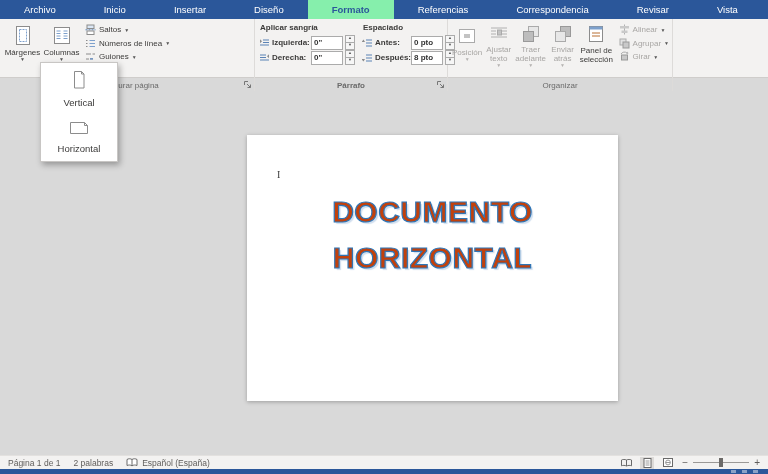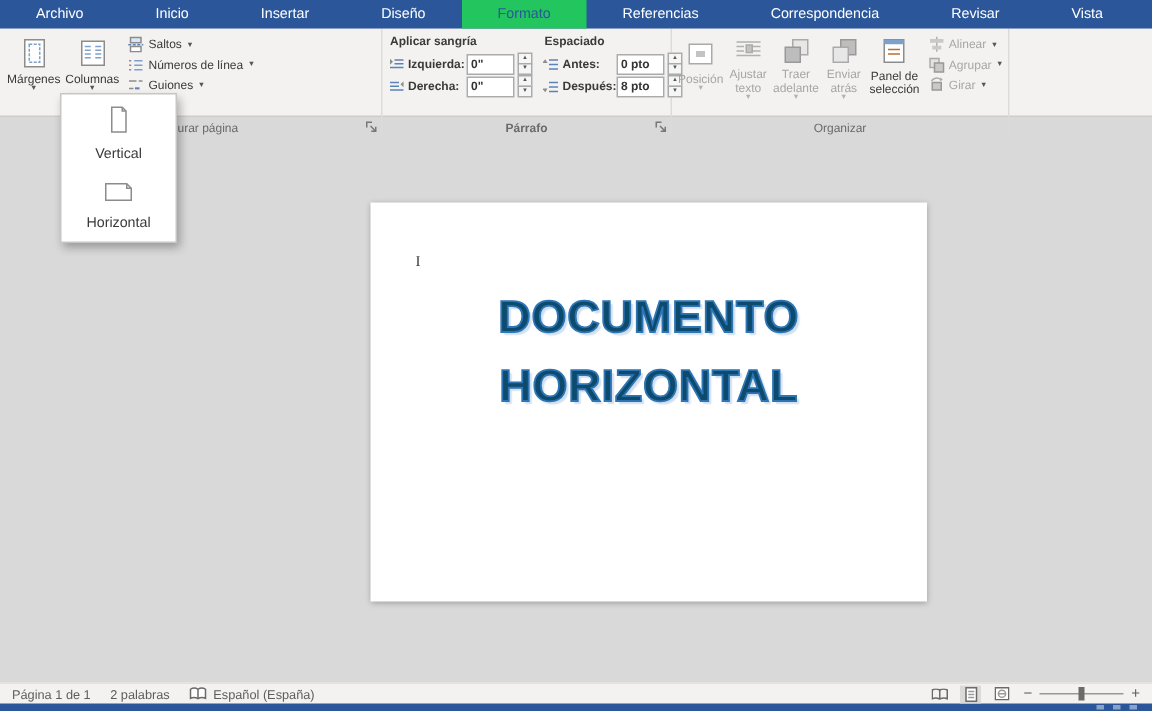--- a/index.html
+++ b/index.html
@@ -2,21 +2,21 @@
 <html><head>
 <meta charset="utf-8">
 <style>
   html,body{margin:0;padding:0;}
   body{width:768px;height:474px;overflow:hidden;background:#d9d9d9;font-family:"Liberation Sans",sans-serif;}
   .app{position:relative;width:768px;height:474px;}
 
   
   .menubar{position:absolute;top:0;left:0;right:0;height:19px;background:#2b579a;display:flex;align-items:stretch;z-index:20;}
   .tab{display:flex;align-items:center;padding:0 24px;font-size:9.5px;color:#fff;white-space:nowrap;cursor:default;}
-  .tab.active{background:#22c55e;color:#2b579a;}
+  .tab.active{background:#86efac;color:#2b579a;font-weight:bold;}
   .tellme{display:flex;align-items:center;gap:4px;padding:0 9px;font-size:9.5px;color:#d8e2f0;}
 
   
   .ribbon{position:absolute;top:19px;left:0;right:0;height:58px;background:#f3f2f1;border-bottom:1px solid #cfcdcb;display:flex;z-index:10;}
   .group{position:relative;height:100%;border-right:1px solid #dddbd9;padding:2px 3px 12px 3px;}
   .group-label{position:absolute;bottom:1px;left:0;right:0;text-align:center;font-size:8px;color:#6a6a6a;}
   .launcher{position:absolute;right:2px;bottom:2px;cursor:pointer;}
 
   .bigrow{display:flex;height:44px;}
   .bigbtn{display:flex;flex-direction:column;align-items:center;justify-content:flex-start;padding-top:1px;font-size:8px;color:#3b3a39;text-align:center;line-height:1.15;border:1px solid transparent;cursor:pointer;}
@@ -42,21 +42,21 @@
   .spinner .sp{height:6px;border:1px solid #ababab;background:#f6f6f6;color:#555;font-size:4px;line-height:4px;text-align:center;margin-top:-1px;cursor:pointer;}
 
   
   .dropdown{position:absolute;top:62px;left:40px;width:74px;background:#fff;border:1px solid #c8c6c4;box-shadow:2px 3px 6px rgba(0,0,0,.3);z-index:50;padding:2px 1px;}
   .dd-item{display:flex;align-items:center;gap:7px;padding:5px 6px;font-size:9.5px;color:#3b3a39;cursor:pointer;flex-direction:column;}
 
   
   .docarea{position:absolute;top:78px;left:0;right:0;height:377px;background:#d9d9d9;}
   .page{position:absolute;left:247px;top:57px;width:371px;height:266px;background:#fff;box-shadow:0 1px 4px rgba(0,0,0,.28);}
   .cursor{position:absolute;left:30px;top:34px;font-family:"Liberation Serif",serif;font-size:10px;color:#3a3a3a;}
-  .wordart{position:absolute;top:54px;left:0;right:0;text-align:center;font-weight:bold;font-size:30px;line-height:46px;letter-spacing:.5px;color:#0c4a6e;-webkit-text-stroke:1.2px #2e75b6;text-shadow:2px 2px 1px rgba(120,160,205,.35);}
+  .wordart{position:absolute;top:54px;left:0;right:0;text-align:center;font-weight:bold;font-size:30px;line-height:46px;letter-spacing:.5px;color:#c2410c;-webkit-text-stroke:1.2px #2e75b6;text-shadow:2px 2px 1px rgba(120,160,205,.35);}
 
   
   .statusbar{position:absolute;left:0;right:0;top:455px;height:13px;background:#f3f2f1;border-top:1px solid #e3e1df;display:flex;align-items:center;font-size:8.5px;color:#5f5d5b;padding:0 8px;gap:13px;z-index:20;}
   .sb-item{display:flex;align-items:center;gap:4px;cursor:pointer;white-space:nowrap;}
   .sb-right{margin-left:auto;display:flex;align-items:center;gap:7px;}
   .viewbtn{display:flex;align-items:center;justify-content:center;width:14px;height:12px;cursor:pointer;}
   .viewbtn.active{background:#dcdad8;}
   .zoom{display:flex;align-items:center;gap:5px;}
   .zminus,.zplus{font-size:10px;color:#5f5d5b;cursor:pointer;line-height:10px;}
   .ztrack{position:relative;width:56px;height:1px;background:#9a9896;display:inline-block;cursor:pointer;}

